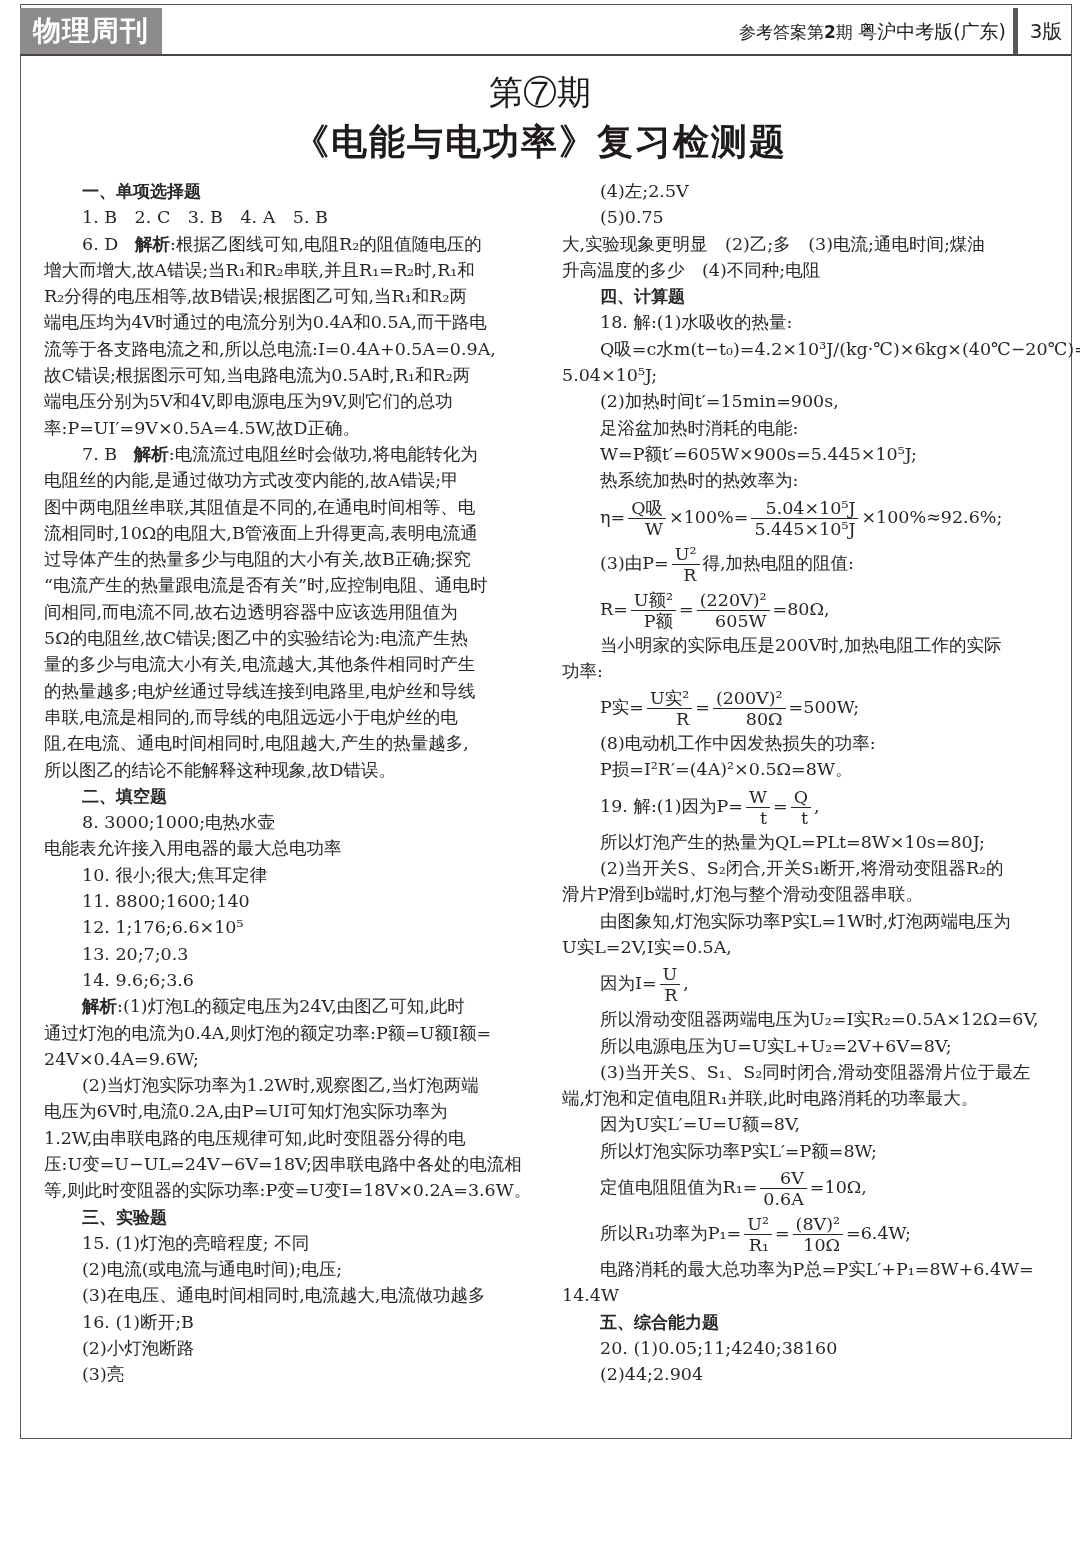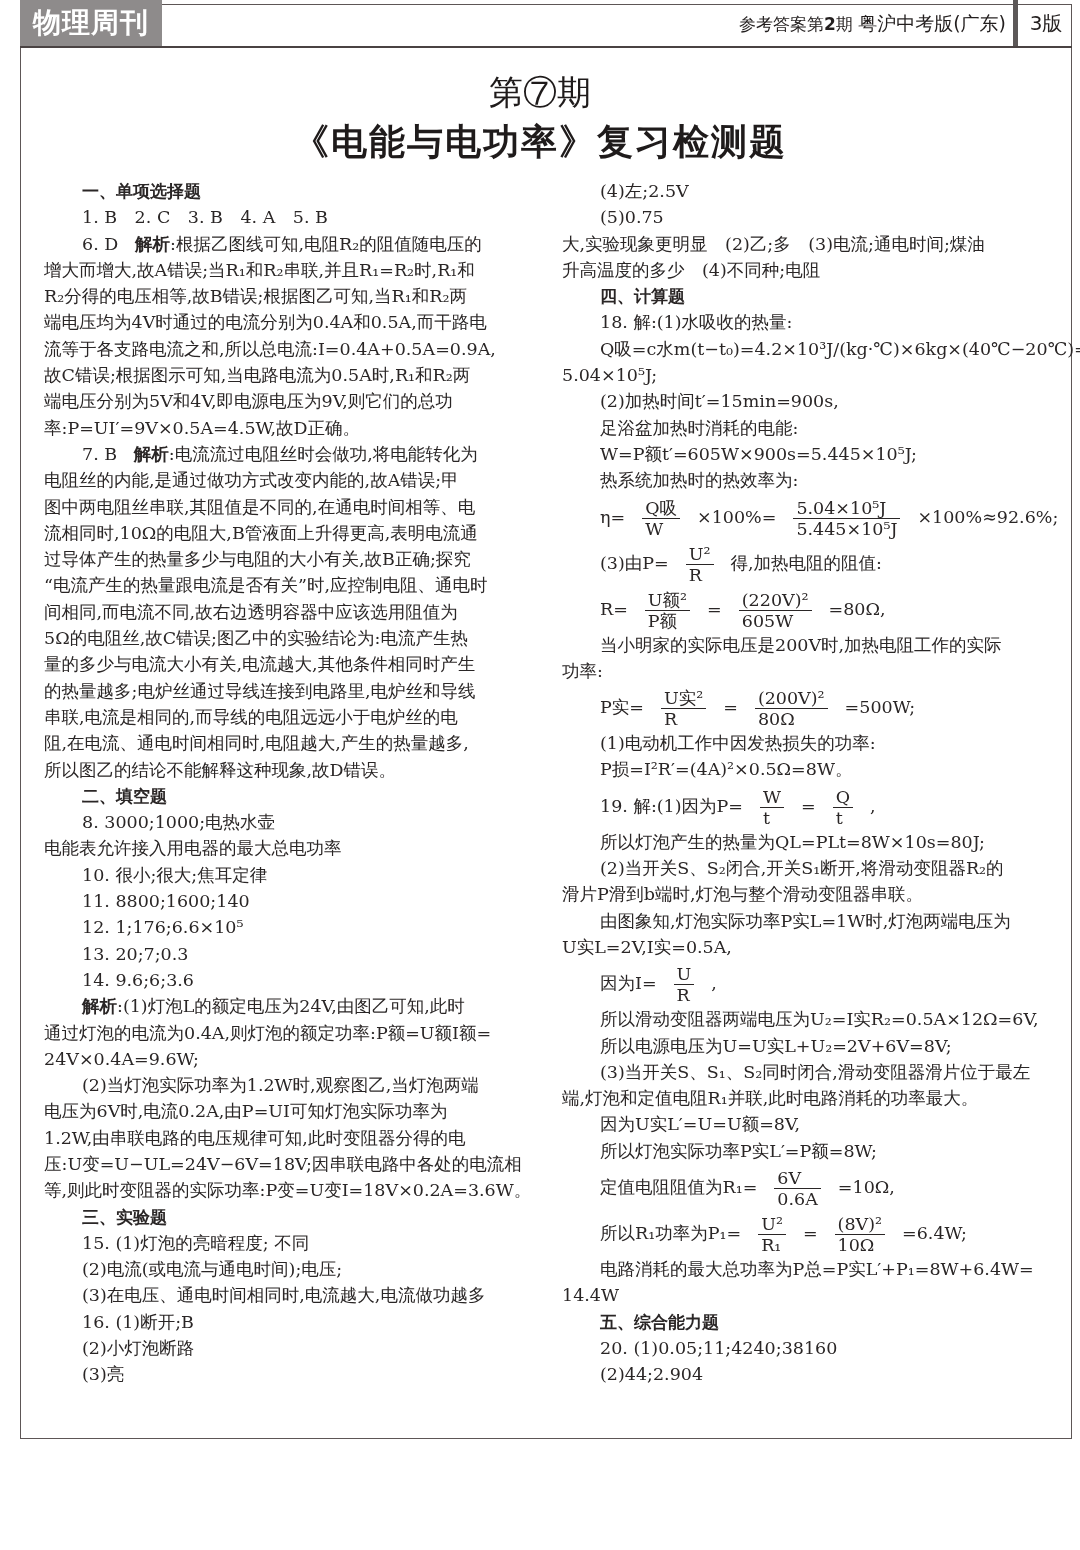--- a/index.html
+++ b/index.html
@@ -1,20 +1,20 @@
 <!DOCTYPE html>
 <html><head>
 <meta charset="utf-8">
 <style>
   html, body { margin:0; padding:0; background:#fff; }
   body { width:1080px; height:1550px; position:relative; overflow:hidden;
          font-family:"DejaVu Serif","Liberation Serif",serif; color:#2a2626; }
   .frame { position:absolute; left:20px; top:4px; width:1052px; height:1435px;
            border:1.5px solid #5d5656; box-sizing:border-box; }
-  .hdr { position:absolute; left:20px; top:0; width:1052px; height:48px;
+  .hdr { position:absolute; left:20px; top:8px; width:1052px; height:48px;
          border-bottom:2px solid #4a4343; box-sizing:border-box; }
   .logo { position:absolute; left:0; top:0; width:142px; height:46px; background:#8e8b8b;
           color:#fff; font-family:"DejaVu Sans","Liberation Sans",sans-serif; font-weight:bold;
           font-size:28px; line-height:46px; text-align:center; letter-spacing:1px; }
   .edition { position:absolute; right:66px; top:0; height:46px; line-height:46px;
              font-family:"DejaVu Sans","Liberation Sans",sans-serif; font-size:17px; color:#231f1f; }
   .edition b { font-weight:bold; }
   .edition .big { font-size:19px; }
   .bar { position:absolute; left:993px; top:0; width:5px; height:46px; background:#5c5858; }
   .page { position:absolute; left:1000px; top:0; width:52px; height:46px; line-height:46px;
@@ -22,21 +22,21 @@
   .t1 { position:absolute; left:0; width:1080px; top:70px; text-align:center; font-size:34px; color:#1f1b1b; }
   .t2 { position:absolute; left:0; width:1080px; top:118px; text-align:center; font-size:36px; font-weight:bold; color:#1f1b1b; letter-spacing:2px; }
   .col { position:absolute; top:178px; font-size:17.5px; line-height:26.3px; }
   .colL { left:44px; width:490px; }
   .colR { left:562px; width:490px; }
   .ln { white-space:nowrap; position:relative; text-align:justify; }
   .ind { padding-left:38px; }
   .h { font-family:"DejaVu Sans","Liberation Sans",sans-serif; font-weight:bold; font-size:17px; }
   .jx { font-family:"DejaVu Sans","Liberation Sans",sans-serif; font-weight:bold;margin-top:44px; }
   .tall { height:46px; line-height:46px; }
-  .frac { display:inline-block; vertical-align:middle; text-align:left; line-height:20px; margin:0 17px; }
+  .frac { display:inline-block; vertical-align:middle; text-align:right; line-height:20px; margin:0 3px; }
   .frac .n { display:block; border-bottom:1px solid #2a2626; padding:0 3px; }
   .frac .d { display:block; padding:0 3px; }
 </style>
 </head>
 <body>
 
 <div class="frame"></div>
 
 <div class="hdr">
   <div class="logo">物理周刊</div>
@@ -117,21 +117,21 @@
     <span>(3)由P=</span><span class="frac"><span class="n">U²</span><span class="d">R</span></span><span>得,加热电阻的阻值:</span>
   </div>
   <div class="ln ind tall">
     <span>R=</span><span class="frac"><span class="n">U额²</span><span class="d">P额</span></span><span>=</span><span class="frac"><span class="n">(220V)²</span><span class="d">605W</span></span><span>=80Ω,</span>
   </div>
   <div class="ln ind">当小明家的实际电压是200V时,加热电阻工作的实际</div>
   <div class="ln">功率:</div>
   <div class="ln ind tall">
     <span>P实=</span><span class="frac"><span class="n">U实²</span><span class="d">R</span></span><span>=</span><span class="frac"><span class="n">(200V)²</span><span class="d">80Ω</span></span><span>=500W;</span>
   </div>
-  <div class="ln ind">(1)电动机工作中因发热损失的功率:</div>
+  <div class="ln ind">(8)电动机工作中因发热损失的功率:</div>
   <div class="ln ind">P损=I²R′=(4A)²×0.5Ω=8W。</div>
   <div class="ln ind tall">
     <span>19. 解:(1)因为P=</span><span class="frac"><span class="n">W</span><span class="d">t</span></span><span>=</span><span class="frac"><span class="n">Q</span><span class="d">t</span></span><span>,</span>
   </div>
   <div class="ln ind">所以灯泡产生的热量为QL=PLt=8W×10s=80J;</div>
   <div class="ln ind">(2)当开关S、S₂闭合,开关S₁断开,将滑动变阻器R₂的</div>
   <div class="ln">滑片P滑到b端时,灯泡与整个滑动变阻器串联。</div>
   <div class="ln ind">由图象知,灯泡实际功率P实L=1W时,灯泡两端电压为</div>
   <div class="ln">U实L=2V,I实=0.5A,</div>
   <div class="ln ind tall">

